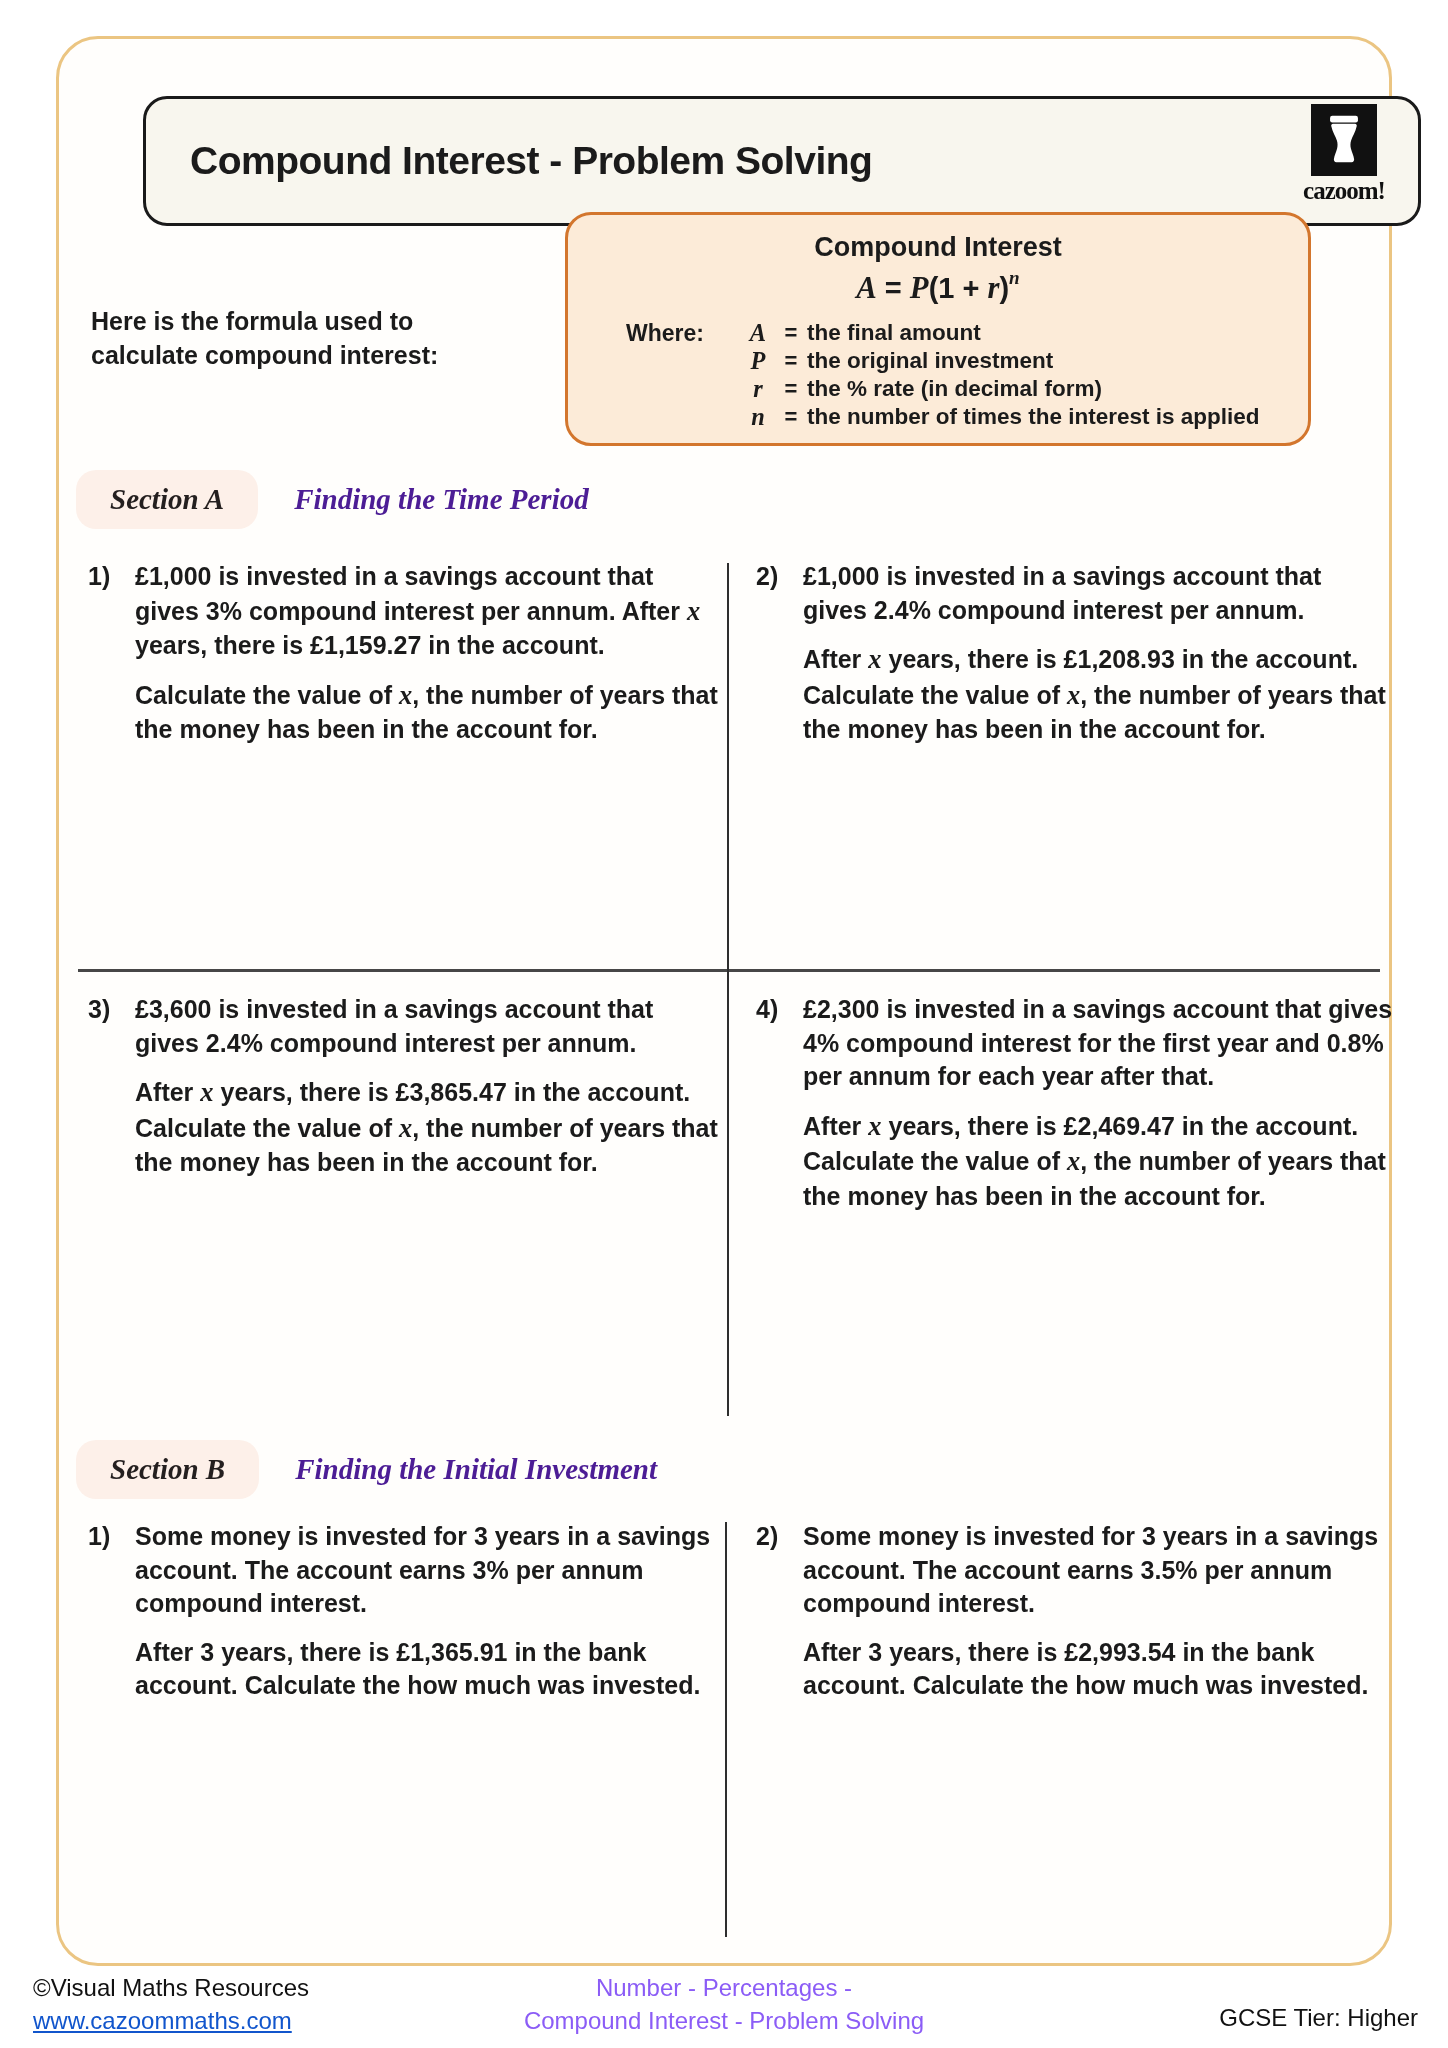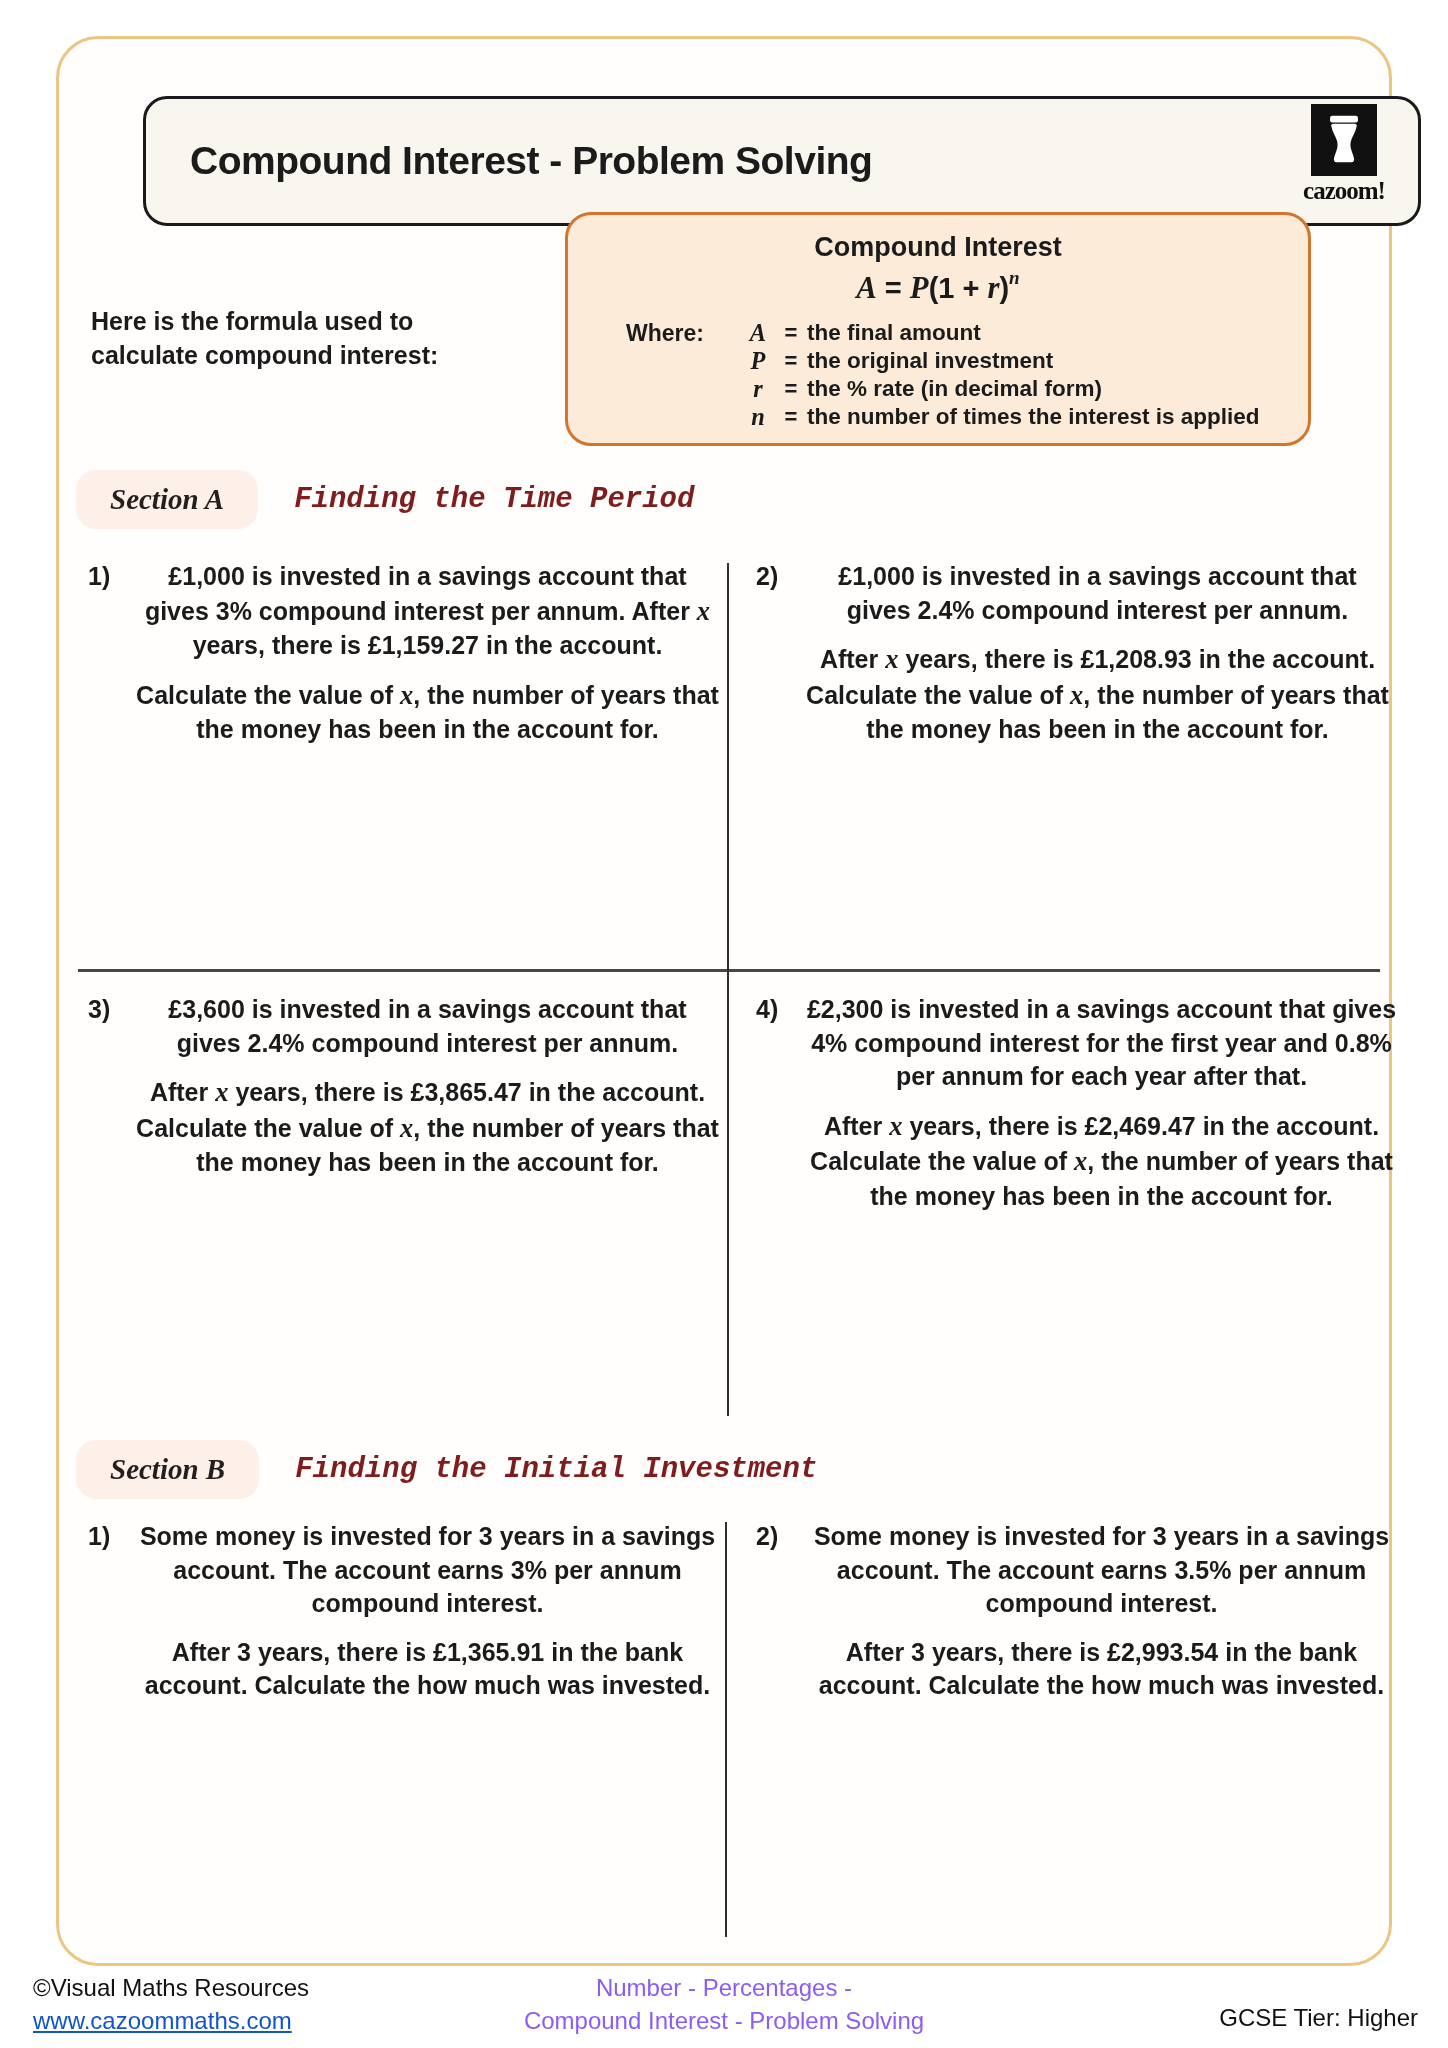--- a/index.html
+++ b/index.html
@@ -52,27 +52,27 @@
     font-family:"Liberation Serif","DejaVu Serif",serif;
     font-style:italic; font-weight:bold; font-size:1.06em;
   }
   .section-header { position:absolute; display:flex; align-items:center; gap:36px; }
   .section-badge {
     background:#fdf0e9; border-radius:20px; padding:13px 34px;
     font-family:"Liberation Serif","DejaVu Serif",serif;
     font-weight:bold; font-style:italic; font-size:29px; color:#241f1f;
   }
   .section-title {
-    font-family:Liberation Mono, monospace;
-    font-weight:bold; font-style:italic; font-size:29px; color:#7f1d1d;
+    font-family:Liberation Serif, serif;
+    font-weight:bold; font-style:italic; font-size:29px; color:#4c1d95;
   }
   .problem { position:absolute; display:flex; }
   .pnum { width:47px; flex-shrink:0; font-size:25px; font-weight:bold; line-height:1.34; }
   .pbody { flex:1; }
-  .pbody p { margin:0 0 15px 0; font-size:25px; font-weight:bold; line-height:1.34;text-align:center; }
+  .pbody p { margin:0 0 15px 0; font-size:25px; font-weight:bold; line-height:1.34; }
   .hdiv { position:absolute; background:#474747; height:3px; }
   .vdiv { position:absolute; background:#2e2e2e; width:2px; }
   .footer-left  { position:absolute; left:33px; top:1971px; font-size:24px; line-height:33px; color:#111; }
   .footer-left a { color:#1155cc; text-decoration:underline; }
   .footer-center{ position:absolute; left:0; top:1971px; width:1448px; text-align:center;
                   font-size:24px; line-height:33px; color:#8b5cf6; }
   .footer-right { position:absolute; right:30px; top:2004px; font-size:24px; color:#111; }
 </style>
 </head>
 <body>

